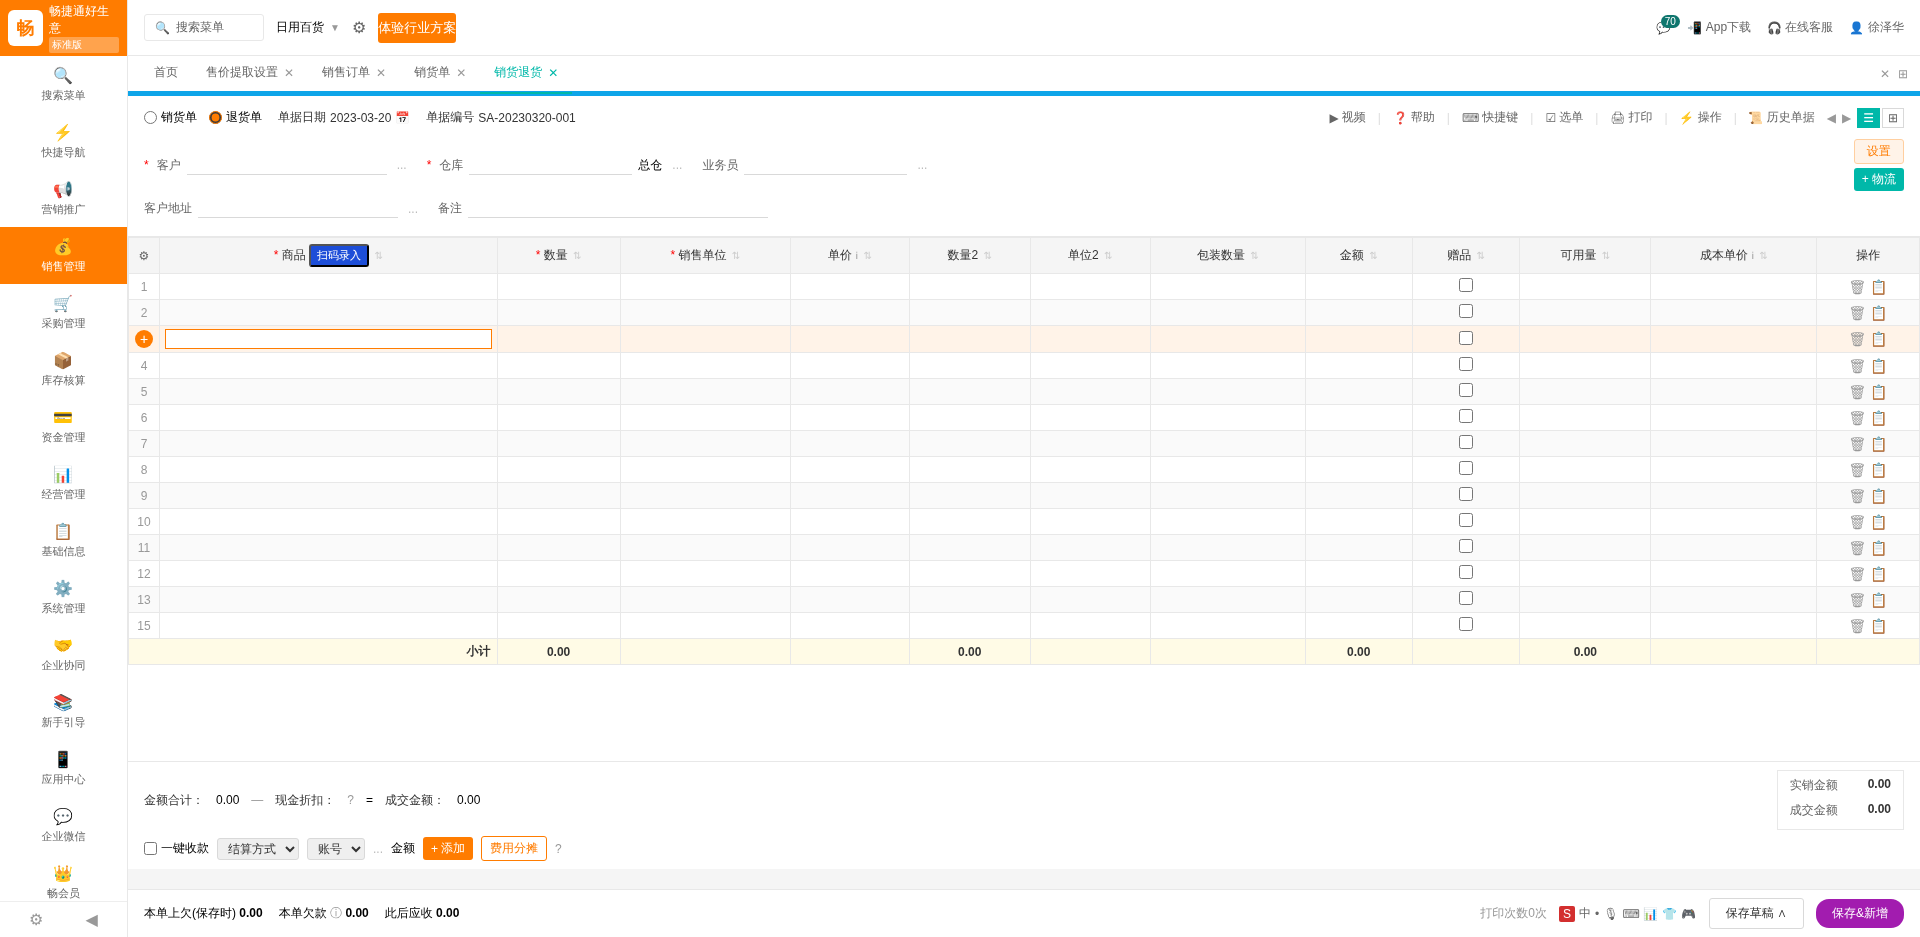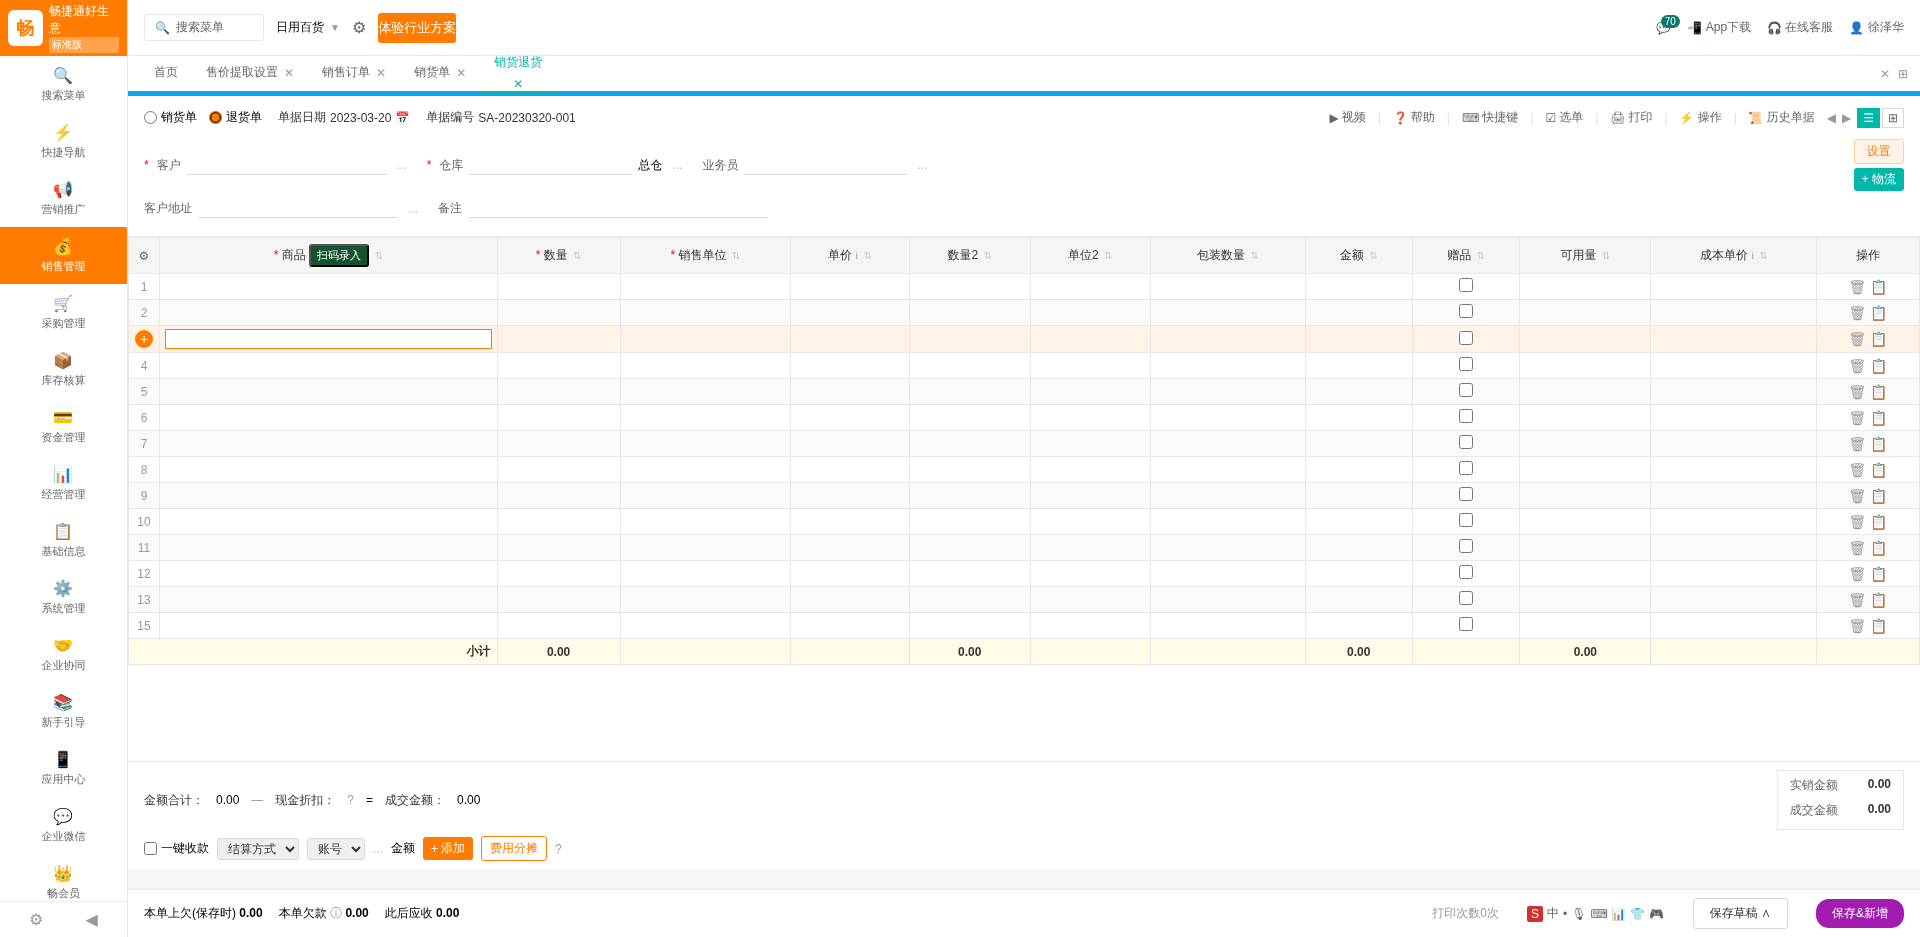--- a/index.html
+++ b/index.html
@@ -27,21 +27,21 @@
     .top-header { height: 56px; background: #fff; border-bottom: 1px solid #e8e8e8; display: flex; align-items: center; padding: 0 16px; gap: 12px; }
     .top-header .right-actions { display: flex; align-items: center; gap: 16px; margin-left: auto; }
     .top-header .msg-btn { position: relative; color: #666; cursor: pointer; }
     .top-header .badge { position: absolute; top: -6px; right: -8px; background: #0f766e; color: #fff; border-radius: 8px; font-size: 10px; padding: 1px 4px; }
     .top-header .action-btn { color: #666; cursor: pointer; display: flex; align-items: center; gap: 3px; }
     .top-header .user-btn { color: #666; cursor: pointer; display: flex; align-items: center; gap: 4px; }
 
     
     .tab-bar { background: #fff; border-bottom: 5px solid #0ea5e9; display: flex; align-items: center; padding: 0 12px; height: 40px; }
     .tab { padding: 0 14px; height: 40px; display: flex; align-items: center; gap: 6px; cursor: pointer; color: #666; border-bottom: 2px solid transparent; font-size: 13px; white-space: nowrap; }
-    .tab.active { color: #00b8a9; border-bottom: 2px solid #00b8a9; flex-direction: column; }
+    .tab.active { color: #00b8a9; border-bottom: 2px solid #00b8a9; }
     .tab .close-btn { font-size: 12px; color: #999; cursor: pointer; }
     .tab.active .close-btn { color: #00b8a9; }
 
     
     .content { flex: 1; background: #f5f5f5; overflow: hidden; display: flex; flex-direction: column; }
 
     
     .form-area { background: #fff; padding: 10px 16px; border-bottom: 1px solid #e8e8e8; }
     .form-top { display: flex; align-items: center; gap: 16px; margin-bottom: 10px; }
     .radio-group { display: flex; gap: 12px; }
@@ -65,21 +65,21 @@
     .table-wrapper { flex: 1; overflow: auto; background: #fff; }
     .data-table { width: 100%; border-collapse: collapse; }
     .data-table th { background: #f5f5f5; border: 1px solid #e8e8e8; padding: 6px 8px; text-align: center; white-space: nowrap; color: #333; font-weight: normal; position: sticky; top: 0; z-index: 1; }
     .data-table td { border: 1px solid #e8e8e8; padding: 4px 6px; text-align: center; color: #333; }
     .data-table tr:nth-child(odd) td { background: #fff; }
     .data-table tr:nth-child(even) td { background: #fafafa; }
     .data-table tr.active-row td { background: #fff3e8 !important; }
     .data-table .row-num { color: #999; width: 30px; }
     .row-action { display: flex; justify-content: center; gap: 4px; }
     .row-action span { cursor: pointer; color: #999; font-size: 14px; }
-    .scan-btn { background: #14532d; color: #fff; font-size: 11px; padding: 2px 6px; border-radius: 3px; cursor: pointer; }
+    .scan-btn { background: #1d4ed8; color: #fff; font-size: 11px; padding: 2px 6px; border-radius: 3px; cursor: pointer; }
     .th-required { color: #f00; }
     .th-gear { color: #666; cursor: pointer; }
     .sort-icon { color: #ccc; font-size: 10px; margin-left: 2px; cursor: pointer; }
     .checkbox-cell input[type=checkbox] { width: 14px; height: 14px; }
     .totals-row td { background: #fffbe6 !important; font-weight: bold; }
 
     
     .bottom-form { background: #fff; border-top: 1px solid #e8e8e8; padding: 8px 16px; }
     .bottom-row { display: flex; align-items: center; gap: 12px; }
     .sum-text { color: #333; }
@@ -777,21 +777,21 @@
       </span>
       <span>
         <span>本单欠款</span>
         <span style="color:#999;cursor:pointer;">ⓘ</span>
         <strong>0.00</strong>
       </span>
       <span>
         <span>此后应收</span>
         <strong>0.00</strong>
       </span>
-      <div style="margin-left:auto;display:flex;align-items:center;gap:28px;">
+      <div style="margin-left:auto;display:flex;align-items:center;gap:12px;">
         <span class="print-info">打印次数0次</span>
         <div style="display:flex;gap:4px;align-items:center;">
           <span style="background:#d32f2f;color:#fff;padding:1px 4px;font-size:12px;border-radius:2px;">S</span>
           <span style="color:#666;cursor:pointer;">中</span>
           <span style="color:#666;cursor:pointer;">•</span>
           <span style="color:#666;cursor:pointer;">🎙</span>
           <span style="color:#666;cursor:pointer;">⌨</span>
           <span style="color:#666;cursor:pointer;">📊</span>
           <span style="color:#666;cursor:pointer;">👕</span>
           <span style="color:#666;cursor:pointer;">🎮</span>

